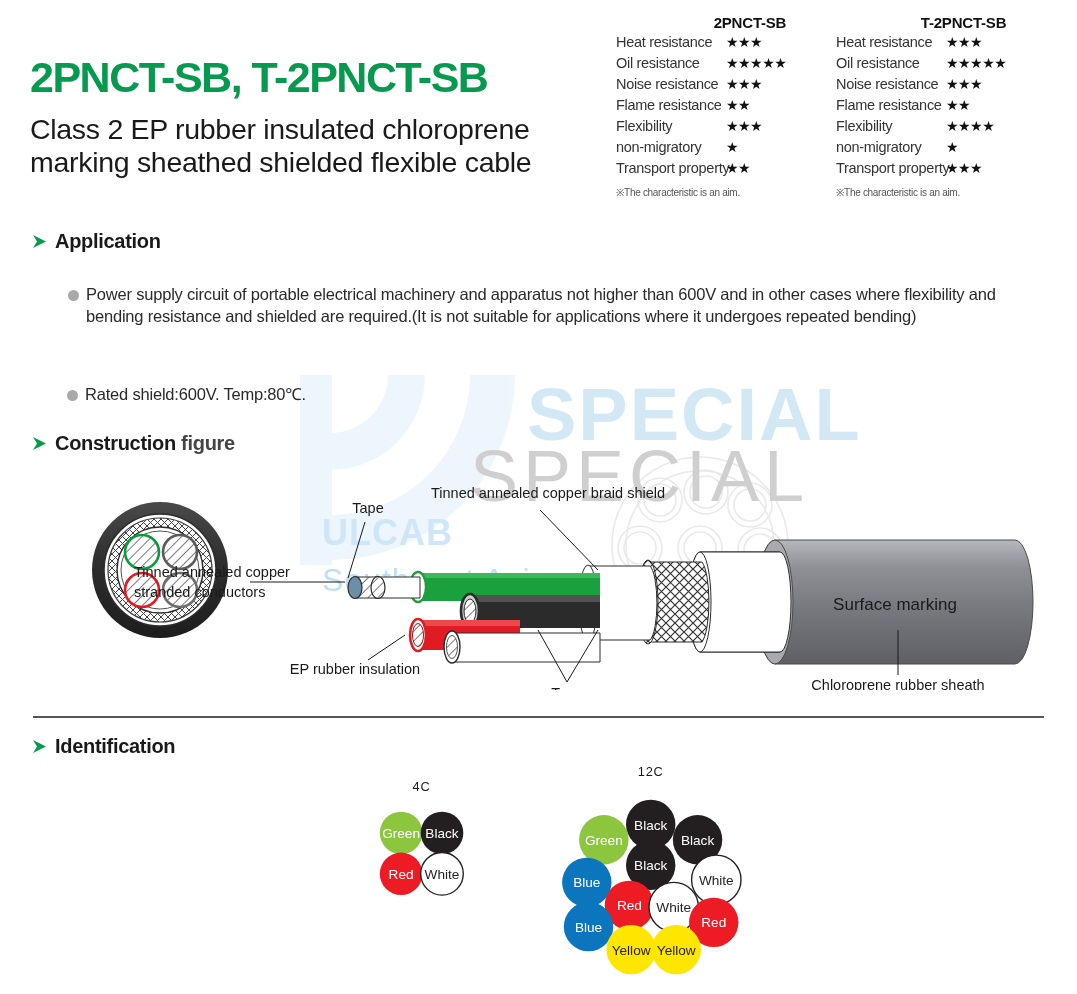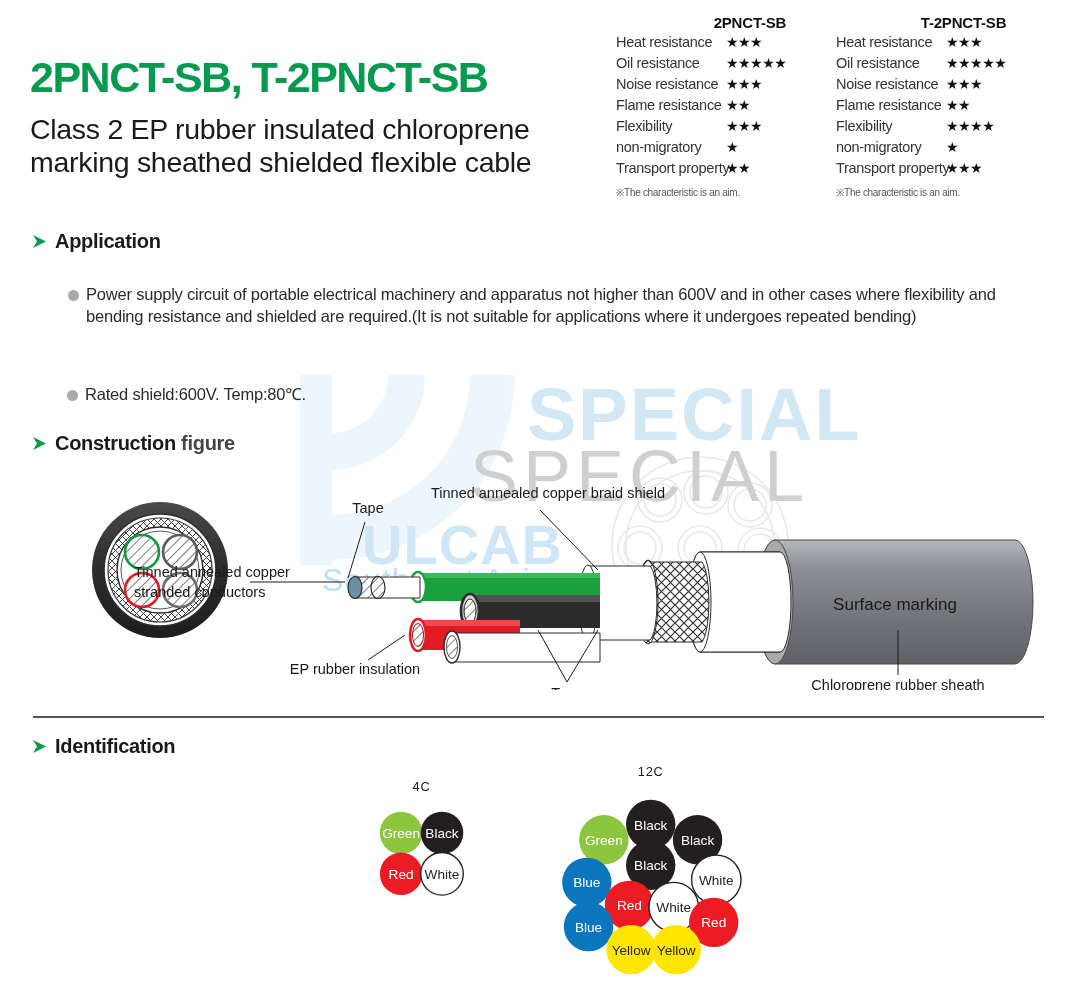--- a/index.html
+++ b/index.html
@@ -38,26 +38,25 @@
     left: 470px; top: 435px;
     font-size: 72px;
     font-weight: normal;
     letter-spacing: 5px;
     color: #cfcfcf;
     font-family: "Liberation Sans", sans-serif;
   }
   .wm-ulcab {
     position: absolute;
     left: 322px; top: 512px;
-    font-size: 56px;
+    font-size: 36px;
     font-weight: bold;
     letter-spacing: 1px;
     color: #cfe6f6;
     font-family: "Liberation Sans", sans-serif;
-    margin-left: 40px;
   }
   .wm-sea {
     position: absolute;
     left: 322px; top: 562px;
     font-size: 32px;
     font-weight: normal;
     letter-spacing: 1px;
     color: #bfdff4;
     font-family: "Liberation Sans", sans-serif;
   }

